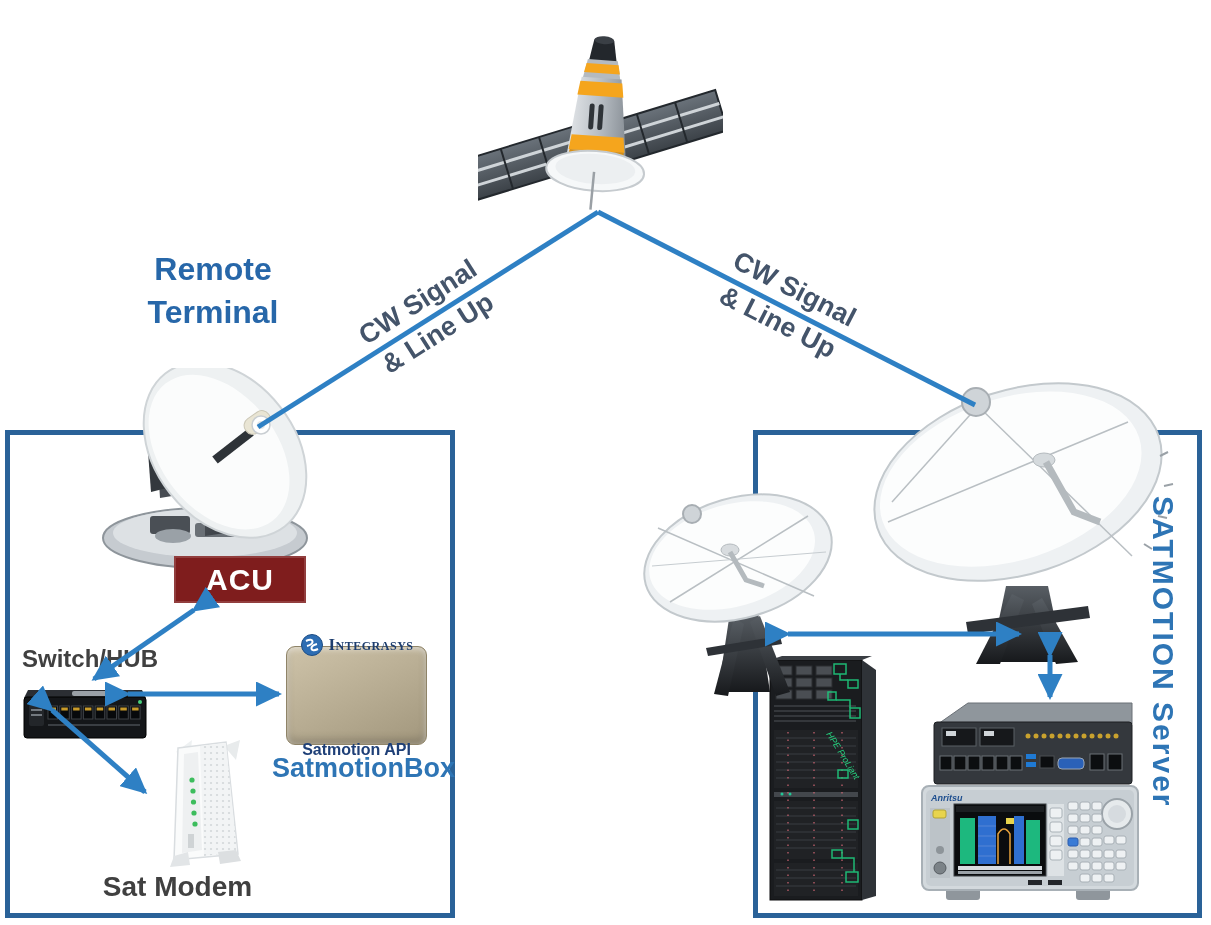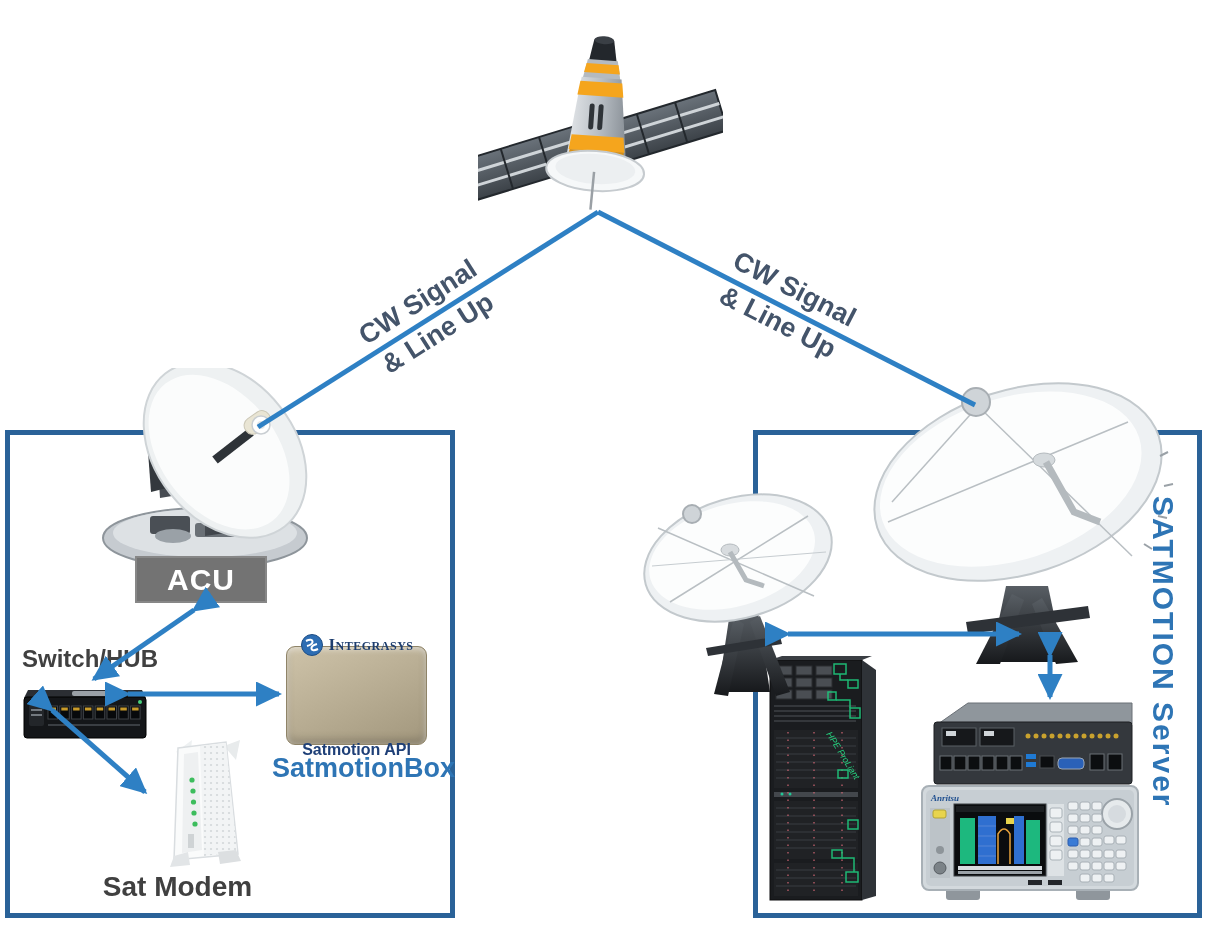--- a/index.html
+++ b/index.html
@@ -4,23 +4,23 @@
 <style>
   html,body{margin:0;padding:0;background:#ffffff;}
   #canvas{position:relative;width:1211px;height:925px;background:#ffffff;overflow:hidden;
           font-family:"Liberation Sans", sans-serif;}
   .abs{position:absolute;}
   .frame{position:absolute;border:5px solid #2a6298;z-index:1;}
   .heading{color:#2767a9;font-weight:bold;font-size:32px;line-height:43px;text-align:center;z-index:5;}
   .cwlabel{color:#44546a;font-weight:bold;font-size:27px;line-height:37px;text-align:center;z-index:5;}
   .devlabel{color:#404040;font-weight:bold;z-index:5;text-align:center;}
   .brandlabel{color:#2e75b5;font-weight:bold;z-index:5;text-align:center;}
-  .acu{display:flex;align-items:center;justify-content:center;background:#737373;
+  .acu{display:flex;align-items:center;justify-content:center;background:#7f1d1d;
        color:#ffffff;font-weight:bold;font-size:30px;letter-spacing:1px;z-index:3;
-       box-shadow:inset 0 0 0 2px rgba(255,255,255,.15);}
+       box-shadow:inset 0 0 0 2px rgba(255,255,255,.15);margin-left:39px;}
   .vertical-label{writing-mode:vertical-rl;text-orientation:mixed;color:#2e75b5;
        font-weight:bold;font-size:30px;letter-spacing:2px;z-index:5;}
   .satbox{z-index:3;background:linear-gradient(155deg,#cec3a9 0%,#b6ab91 55%,#a2977d 100%);
        border:1px solid #8f8468;border-radius:9px;
        box-shadow:inset 0 2px 6px rgba(255,255,255,.55), inset 0 -5px 9px rgba(0,0,0,.18);
        display:flex;flex-direction:column;align-items:center;justify-content:center;gap:3px;}
   .satbox .row{display:flex;align-items:center;gap:5px;}
   .integrasys{font-family:"Liberation Serif", serif;font-variant:small-caps;font-weight:bold;
        font-size:17px;color:#1d3d6e;letter-spacing:.5px;}
   .satapi{font-size:16px;font-weight:bold;color:#1e3f77;margin-top:44px;}
@@ -133,21 +133,21 @@
       </g>
       <rect x="102" y="58" width="10" height="5" fill="#1f7ad4"></rect>
         <rect x="102" y="66" width="10" height="5" fill="#1f7ad4"></rect>
       <rect x="116" y="60" width="14" height="12" fill="#0c0e10" stroke="#4a4e53"></rect>
       <rect x="134" y="62" width="26" height="11" rx="4" fill="#2a61b8" stroke="#9aa6b5"></rect>
       <rect x="166" y="58" width="14" height="16" fill="#0c0e10" stroke="#6a7076"></rect>
       <rect x="184" y="58" width="14" height="16" fill="#0c0e10" stroke="#6a7076"></rect>
     </svg>
   </div>
 
-  <div class="abs" style="left:920px;top:780px;width:222px;height:128px;z-index:3;font-family:Liberation Serif, serif;">
+  <div class="abs" style="left:920px;top:780px;width:222px;height:128px;z-index:3;">
     <svg width="222" height="128" viewBox="0 0 222 128">
       <rect x="26" y="108" width="34" height="12" rx="3" fill="#8f969c"></rect>
       <rect x="156" y="108" width="34" height="12" rx="3" fill="#8f969c"></rect>
       <rect x="2" y="6" width="216" height="104" rx="7" fill="#d3d9dd" stroke="#a8b0b6" stroke-width="2"></rect>
       <rect x="6" y="10" width="208" height="96" rx="5" fill="#c7ced3"></rect>
       <text x="11" y="21" font-size="9" font-style="italic" font-weight="bold" fill="#1f4f8f">Anritsu</text>
       <rect x="10" y="28" width="20" height="70" fill="#bcc3c8"></rect>
       <rect x="13" y="30" width="13" height="8" rx="2" fill="#e8d44d" stroke="#b3a437"></rect>
       <circle cx="20" cy="70" r="4" fill="#8d9499"></circle>
       <circle cx="20" cy="88" r="6" fill="#7b8287" stroke="#565c61"></circle>
@@ -420,20 +420,24 @@
     </defs>
     <line x1="598" y1="212" x2="258" y2="427" stroke="#2e80c4" stroke-width="5"></line>
     <line x1="598" y1="212" x2="975" y2="405" stroke="#2e80c4" stroke-width="5"></line>
     <line x1="194" y1="610" x2="94" y2="679" stroke="#2e80c4" stroke-width="5" marker-start="url(#ah)" marker-end="url(#ah)"></line>
     <line x1="128" y1="694" x2="279" y2="694" stroke="#2e80c4" stroke-width="5" marker-start="url(#ah)" marker-end="url(#ah)"></line>
     <line x1="52" y1="710" x2="145" y2="792" stroke="#2e80c4" stroke-width="5" marker-start="url(#ah)" marker-end="url(#ah)"></line>
     <line x1="788" y1="634" x2="1019" y2="634" stroke="#2e80c4" stroke-width="5" marker-start="url(#ah)" marker-end="url(#ah)"></line>
     <line x1="1050" y1="655" x2="1050" y2="697" stroke="#2e80c4" stroke-width="5" marker-start="url(#ah)" marker-end="url(#ah)"></line>
   </svg>
 
+  <div class="abs heading" style="left:88px;top:248px;width:250px;">
+    <div>Remote</div>
+    <div>Terminal</div>
+  </div>
 
 
   <div class="abs cwlabel" style="left:318px;top:281px;width:220px;transform:rotate(-32.5deg);">
     <div>CW Signal</div>
     <div>&amp; Line Up</div>
   </div>
 
   <div class="abs cwlabel" style="left:676px;top:269px;width:220px;transform:rotate(27deg);">
     <div>CW Signal</div>
     <div>&amp; Line Up</div>

